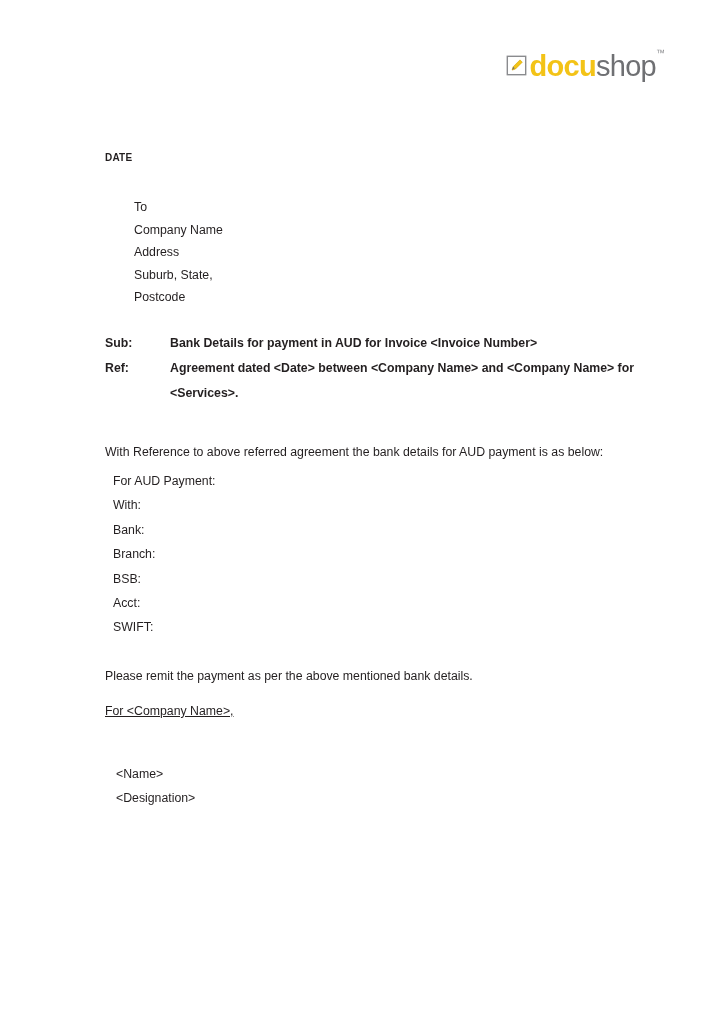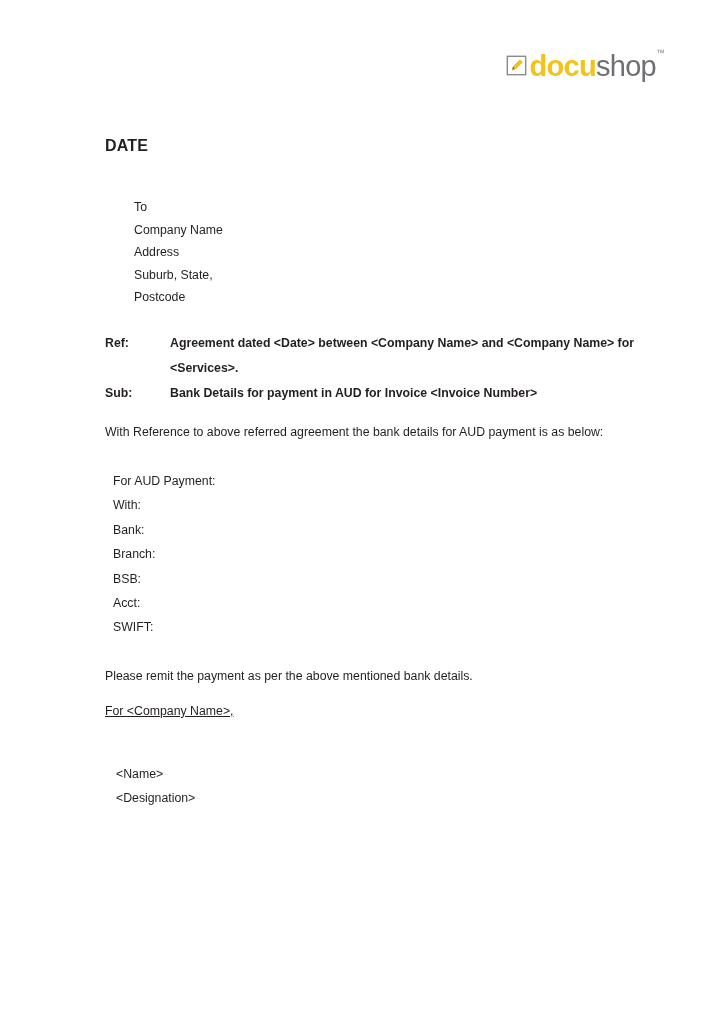--- a/index.html
+++ b/index.html
@@ -79,23 +79,23 @@
 
   .line {
     font-size: 12.3px;
     line-height: 24.4px;
     color: #231f20;
     white-space: pre-wrap;
   }
 
   .date-line {
     position: absolute;
-    top: 137px;
-    left: 0;
-    font-size: 16px;
+    top: 152px;
+    left: 0;
+    font-size: 10px;
     font-weight: bold;
     letter-spacing: 0.2px;
   }
 
   .address-block {
     position: absolute;
     top: 196px;
     left: 29px;
   }
 
@@ -121,21 +121,21 @@
   .sub-label {
     flex: 0 0 65px;
   }
 
   .sub-text {
     flex: 1 1 auto;
   }
 
   .intro-block {
     position: absolute;
-    top: 420px;
+    top: 440px;
     left: 0;
     width: 540px;
   }
 
   .bank-block {
     position: absolute;
     top: 469px;
     left: 8px;
   }
 
@@ -188,26 +188,26 @@
     <div class="address-block">
       <div class="line">To</div>
       <div class="line">Company Name</div>
       <div class="line">Address</div>
       <div class="line">Suburb, State,</div>
       <div class="line">Postcode</div>
     </div>
 
     <div class="subject-block">
       <div class="sub-row">
+        <span class="sub-label">Sub:</span>
+        <span class="sub-text">Bank Details for payment in AUD for Invoice &lt;Invoice Number&gt;</span>
+      </div>
+      <div class="sub-row">
         <span class="sub-label">Ref:</span>
         <span class="sub-text">Agreement dated &lt;Date&gt; between &lt;Company Name&gt; and &lt;Company Name&gt; for &lt;Services&gt;.</span>
-      </div>
-      <div class="sub-row">
-        <span class="sub-label">Sub:</span>
-        <span class="sub-text">Bank Details for payment in AUD for Invoice &lt;Invoice Number&gt;</span>
       </div>
     </div>
 
     <div class="intro-block">
       <div class="line">With Reference to above referred agreement the bank details for AUD payment is as below:</div>
     </div>
 
     <div class="bank-block">
       <div class="line">For AUD Payment:</div>
       <div class="line">With:</div>

